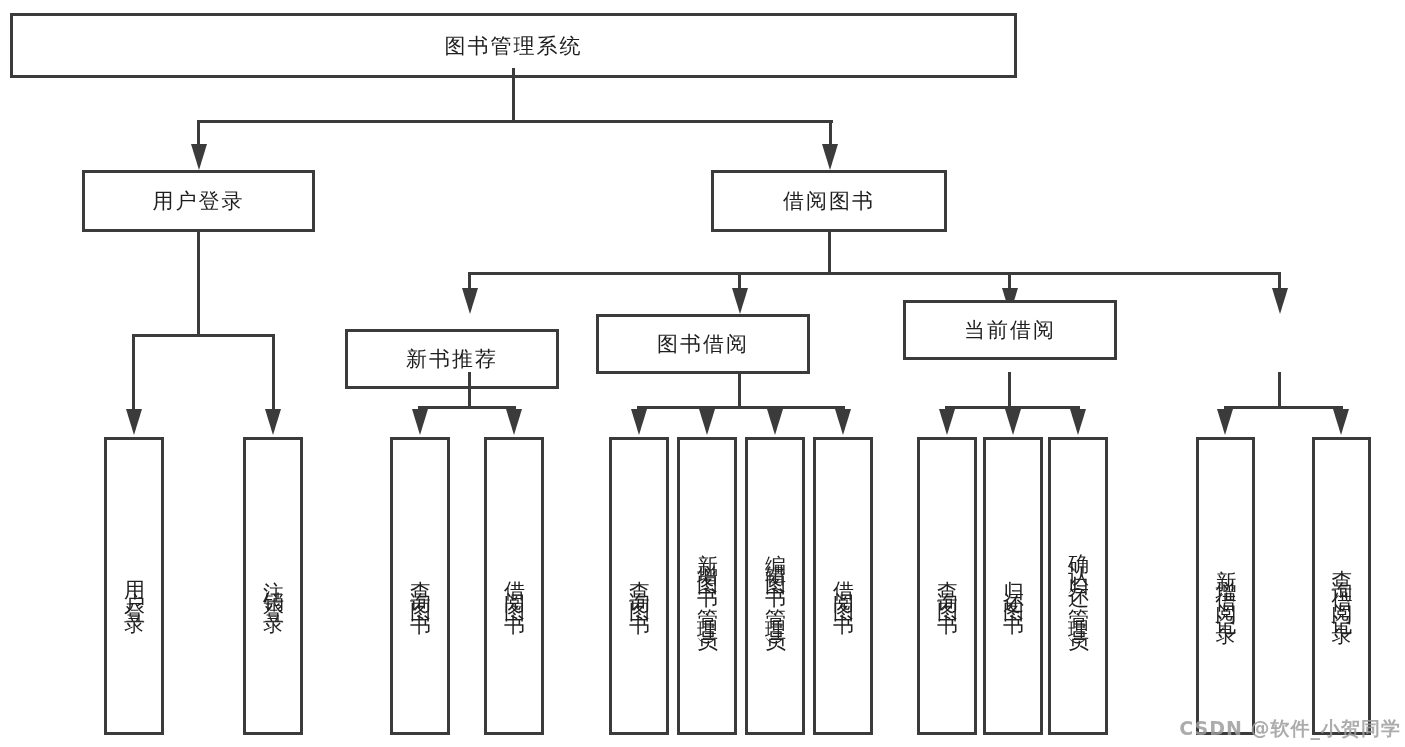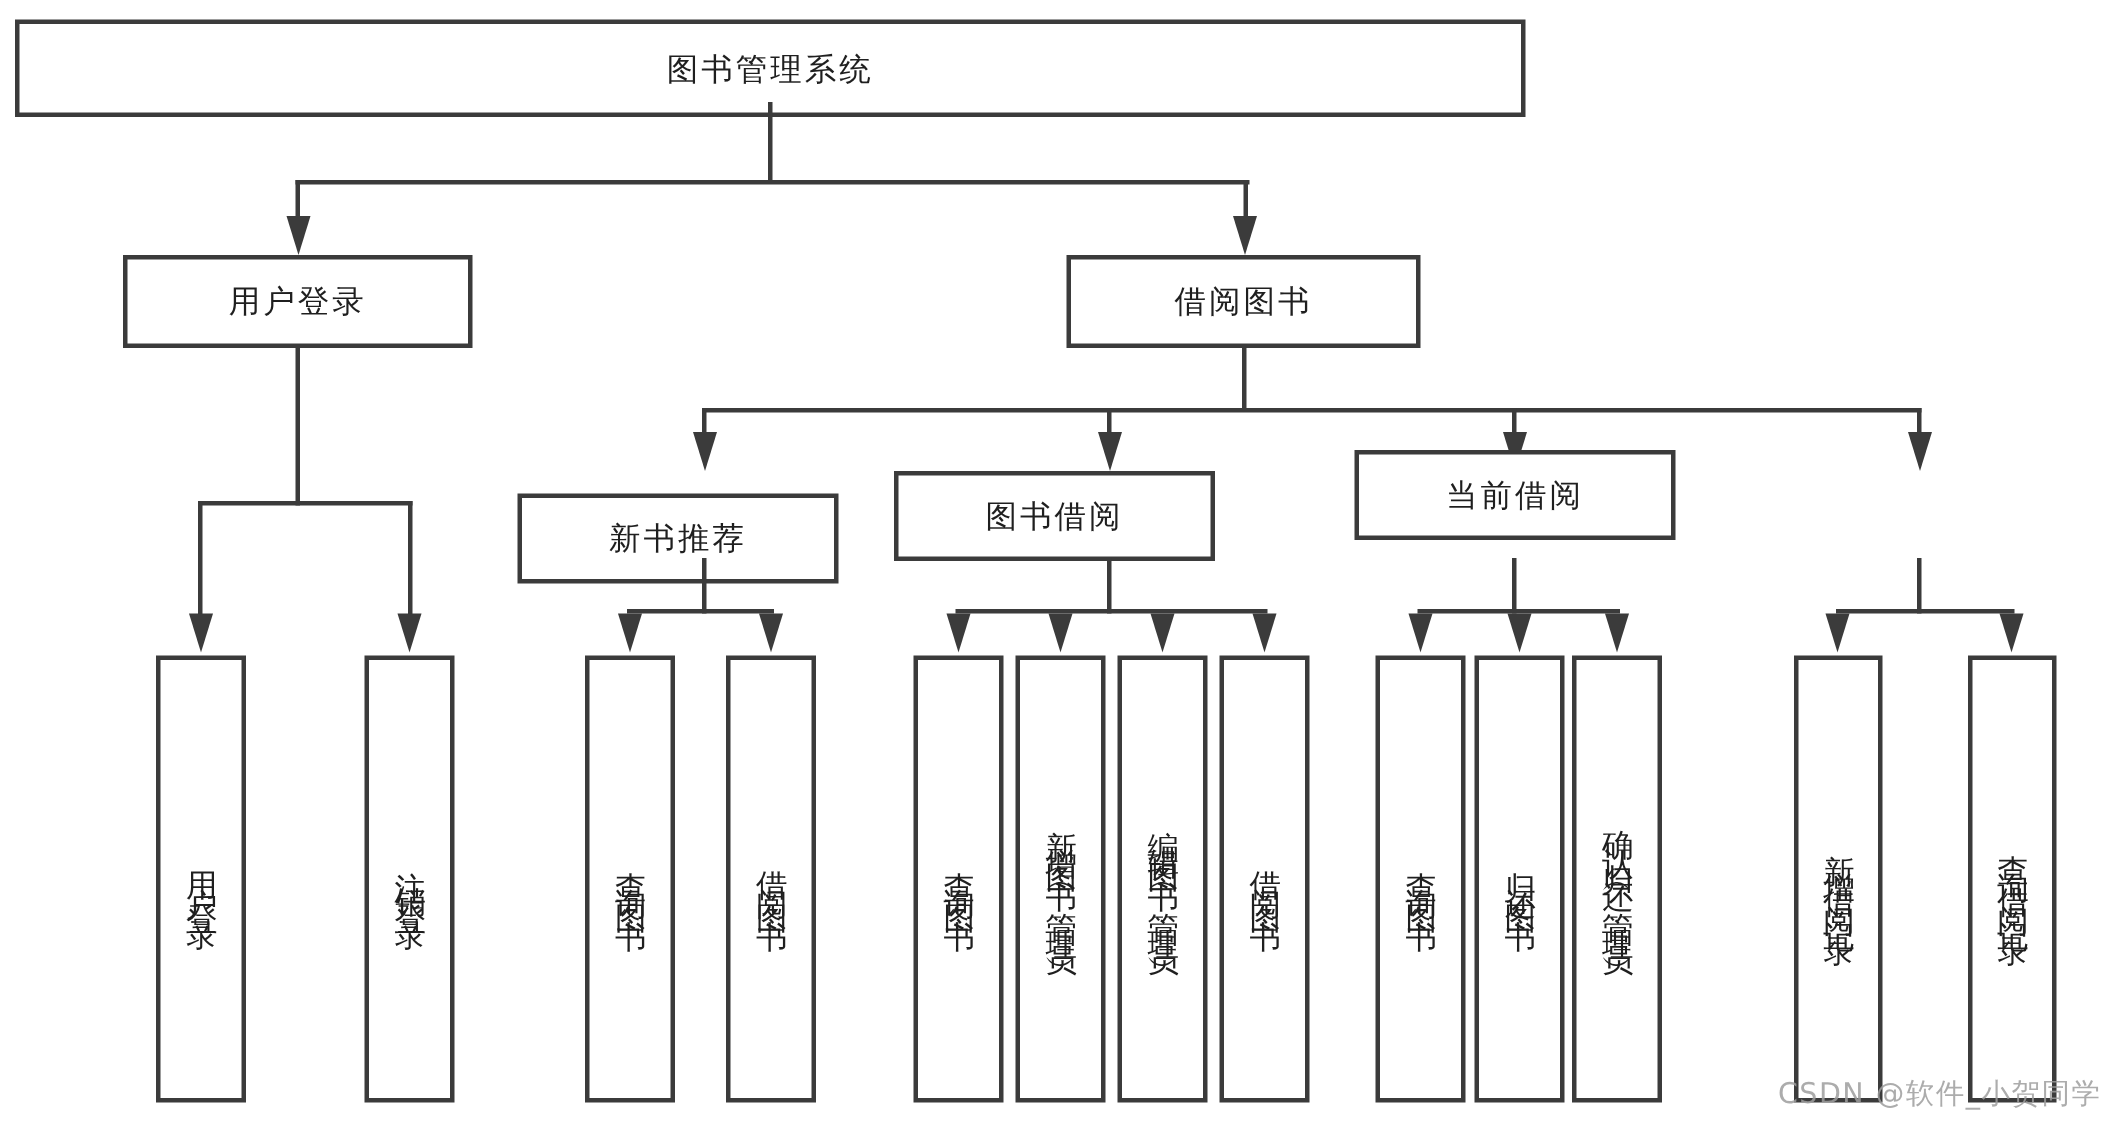--- a/index.html
+++ b/index.html
@@ -53,20 +53,21 @@
     border-top: 26px solid #3b3b3b;
   }
   .watermark {
     position: absolute;
     top: 716px;
     right: 4px;
     font-size: 19px;
     color: #9e9e9e;
     opacity: 0.85;
     letter-spacing: 1px;
+    font-weight: bold;
   }
 </style>
 </head>
 <body>
 
 <div class="stage">
 
   <div class="box" style="left:10px; top:13px; width:1007px; height:65px;">
     <span>图书管理系统</span>
   </div>

